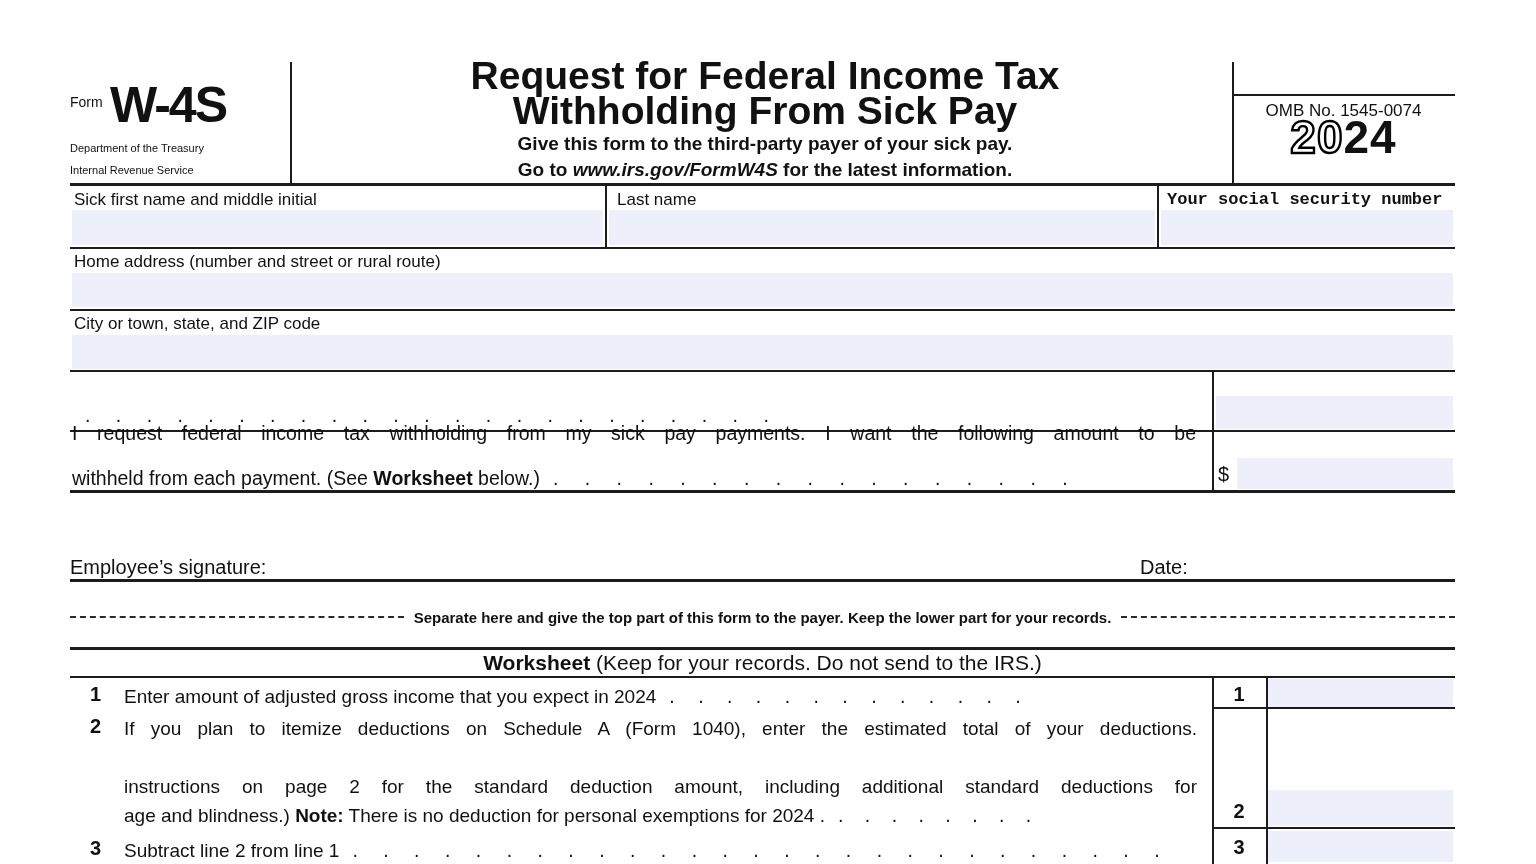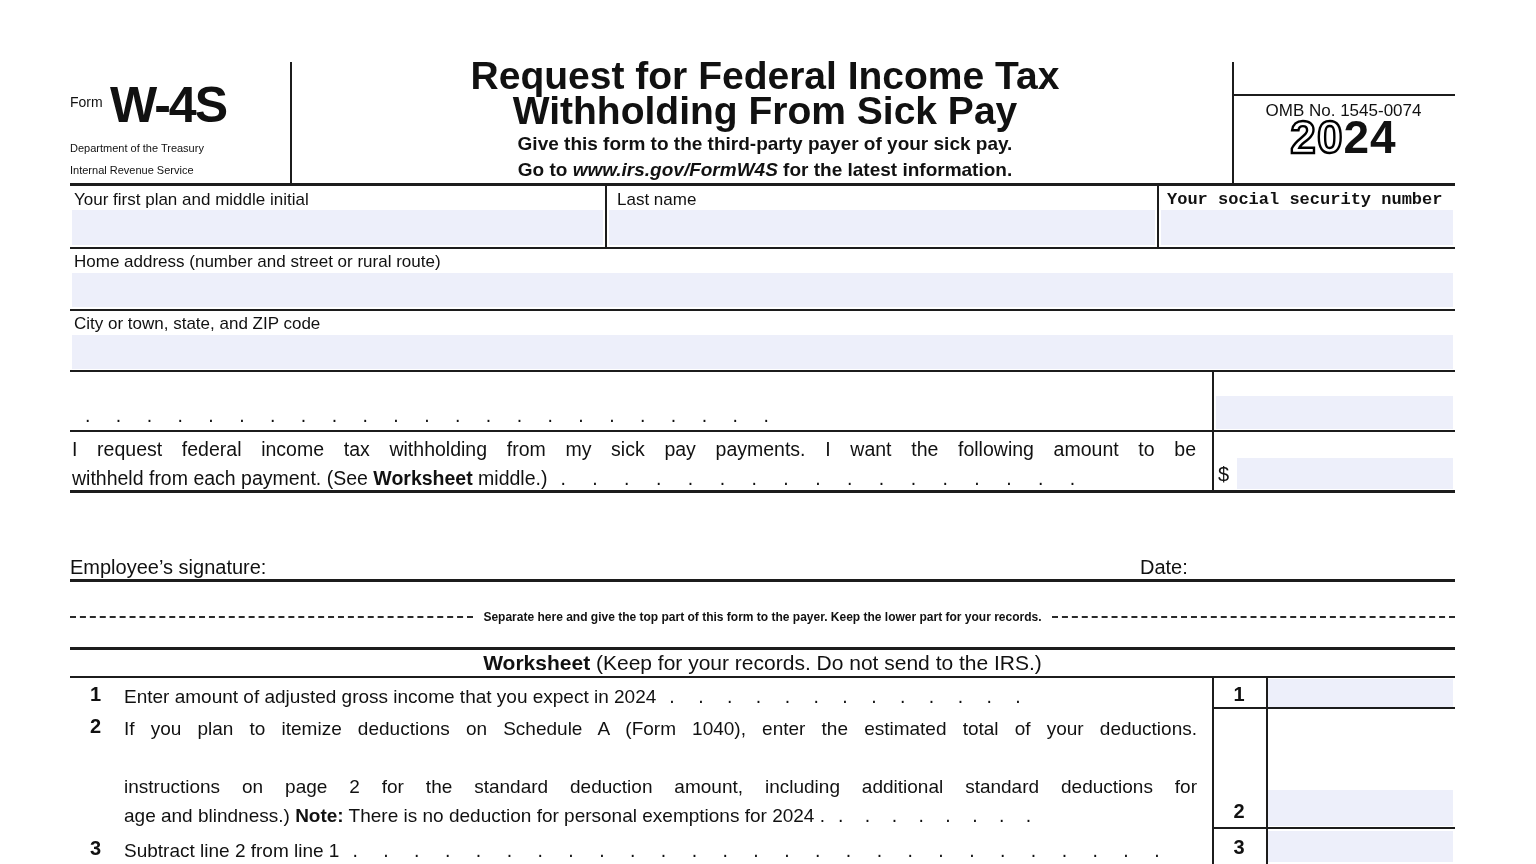--- a/index.html
+++ b/index.html
@@ -26,21 +26,21 @@
   .form-num { font-size:50px; font-weight:bold; letter-spacing:-2px; line-height:50px; }
   .dept { font-size:11px; line-height:22px; }
   .title { font-size:39px; font-weight:bold; line-height:35px; text-align:center; }
   .subtitle { font-size:19px; font-weight:bold; text-align:center; }
   .omb { font-size:17px; text-align:center; }
   .year { font-size:46px; font-weight:bold; text-align:center; letter-spacing:1px; }
   .yr-outline { color:#fff; -webkit-text-stroke:2.4px #000; }
   
   .sep { position:absolute; display:flex; align-items:center; }
   .sep-dash { flex:1; height:0; border-top:2px dashed #2a2a2a; }
-  .sep-text { font-size:12px; font-weight:bold; white-space:nowrap; padding:0 10px; }
+  .sep-text { font-size:15px; font-weight:bold; white-space:nowrap; padding:0 10px; }
   
   .ws-title { font-size:21px; text-align:center; }
   .ws-txt { font-size:19px; line-height:29px; }
   .num { font-weight:bold; font-size:20px; }
   .boxnum { position:absolute; width:54px; text-align:center; font-weight:bold; font-size:20px; }
   .wsp16 { word-spacing:16px; } .wsp18 { word-spacing:18px; }
   .wsp20 { word-spacing:20px; } .wsp21 { word-spacing:21px; }
 </style>
 </head>
 <body>
@@ -63,21 +63,21 @@
 
   <div class="vline" style="left:1232px; top:62px; width:2px; height:122px;"></div>
   <div class="abs omb" style="left:1232px; top:69px; width:223px;margin-top:32px;">OMB No. 1545-0074</div>
   <div class="hline" style="left:1232px; top:94px; width:223px; height:2px;"></div>
   <div class="abs year" style="left:1232px; top:110px; width:223px;">
     <span class="yr-outline">20</span><span>24</span>
   </div>
 
   <div class="hline" style="left:70px; top:183px; width:1385px; height:3px;"></div>
 
-  <span class="lbl" style="left:74px; top:190px;">Your first plan and middle initial</span>
+  <span class="lbl" style="left:74px; top:190px;">Sick first name and middle initial</span>
   <span class="lbl" style="left:617px; top:190px;">Last name</span>
   <span class="lbl b" style="left:1167px; top:190px;font-family:Liberation Mono, monospace;">Your social security number</span>
 
   <div class="input" style="left:72px; top:210px; width:531px; height:35px;"></div>
   <div class="input" style="left:609px; top:210px; width:546px; height:35px;"></div>
   <div class="input" style="left:1161px; top:210px; width:292px; height:35px;"></div>
 
   <div class="vline" style="left:605px; top:186px; width:2px; height:61px;"></div>
   <div class="vline" style="left:1157px; top:186px; width:2px; height:61px;"></div>
   <div class="hline" style="left:70px; top:247px; width:1385px; height:2px;"></div>
@@ -90,25 +90,25 @@
   <div class="input" style="left:72px; top:335px; width:1381px; height:34px;"></div>
   <div class="hline" style="left:70px; top:370px; width:1385px; height:2px;"></div>
 
   <div class="vline" style="left:1212px; top:370px; width:2px; height:122px;"></div>
   <div class="abs flexrow body-txt" style="left:72px; top:402px; width:1122px; font-size:20px;">
     <span class="dots wsp20">. . . . . . . . . . . . . . . . . . . . . . .</span>
   </div>
   <div class="input" style="left:1216px; top:396px; width:237px; height:33px;"></div>
   <div class="hline" style="left:70px; top:430px; width:1385px; height:2px;"></div>
 
-  <div class="abs body-txt jline" style="left:72px; top:436px; width:1124px;">I request federal income tax withholding from my sick pay payments. I want the following amount to be</div>
+  <div class="abs body-txt jline" style="left:72px; top:420px; width:1124px;">I request federal income tax withholding from my sick pay payments. I want the following amount to be</div>
   <div class="abs flexrow body-txt" style="left:72px; top:465px; width:1124px;">
     <span class="keep-sp">withheld from each payment. (See </span>
       <span class="b">Worksheet</span>
-      <span class="keep-sp"> middle.)</span>
+      <span class="keep-sp"> below.)</span>
     <span class="dots wsp21">. . . . . . . . . . . . . . . . .</span>
   </div>
   <span class="abs" style="left:1218px; top:463px; font-size:20px;">$</span>
   <div class="input" style="left:1237px; top:458px; width:216px; height:31px;"></div>
   <div class="hline" style="left:70px; top:490px; width:1385px; height:3px;"></div>
 
   <span class="abs" style="left:70px; top:556px; font-size:20px;">Employee’s signature:</span>
   <span class="abs" style="left:1140px; top:556px; font-size:20px;">Date:</span>
   <div class="abs" style="left:90px; top:560px; width:1040px; height:19px;"></div>
   <div class="abs" style="left:1195px; top:560px; width:258px; height:19px;"></div>

